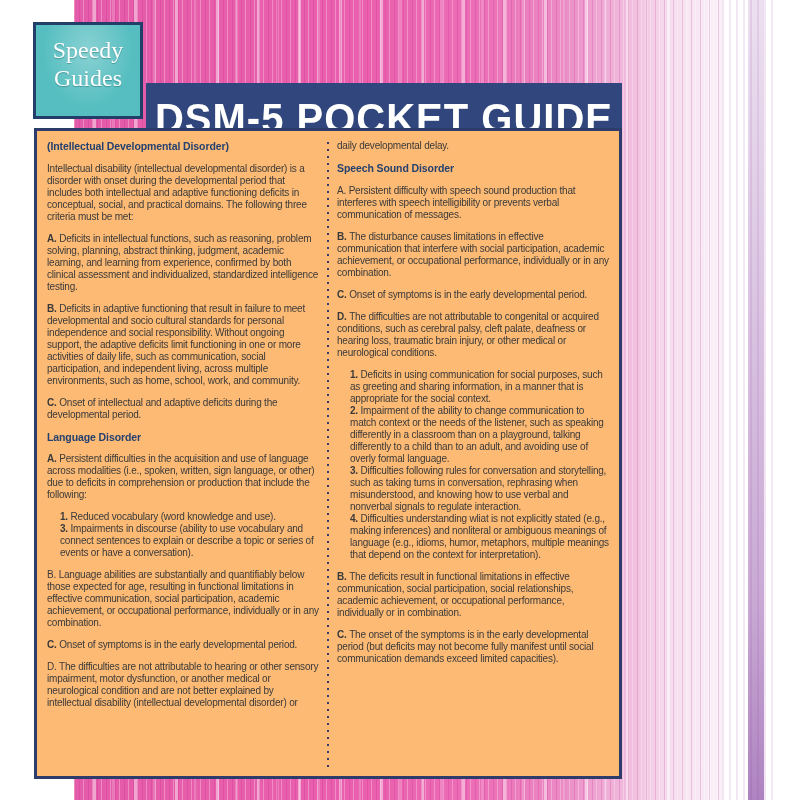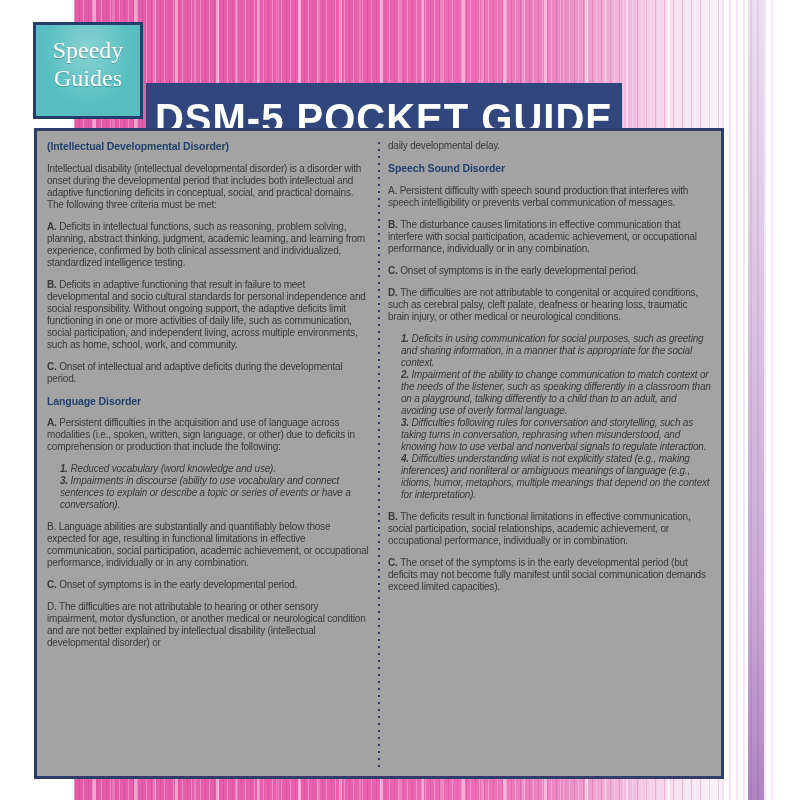--- a/index.html
+++ b/index.html
@@ -43,36 +43,36 @@
     position:absolute;left:146px;top:43px;width:476px;height:58px;z-index:2;
     background:var(--banner_navy);
     display:flex;align-items:flex-end;justify-content:center;
     color:#ffffff;font-weight:bold;font-size:40px;letter-spacing:1px;white-space:nowrap;
     box-shadow:0 3px 0 rgba(90,20,80,0.15);
     transform-origin:center;
     margin-top:40px;
   }
   .banner .banner-text{display:inline-block;transform:scaleY(1.06);}
   .panel{
-    position:absolute;left:34px;top:128px;width:690px;height:651px;box-sizing:border-box;
-    background:#a3a3a3;border:3px solid var(--panel_border);z-index:2;
+    position:absolute;left:34px;top:128px;width:588px;height:651px;box-sizing:border-box;
+    background:#fdba74;border:3px solid var(--panel_border);z-index:2;
     display:flex;padding:9px 10px;
   }
   .col{
     flex:1 1 0;overflow:hidden;
     font-size:10px;line-height:1.2;letter-spacing:-0.2px;color:var(--body_text);
   }
   .divider{
     width:2px;margin:2px 8px 0 8px;
     background-image:repeating-linear-gradient(180deg, var(--panel_border) 0 2px, transparent 2px 7px);
   }
   .blk{margin:0 0 10px 0;}
   .blk:last-child{margin-bottom:0;}
   .heading{font-weight:bold;color:var(--heading_blue);font-size:10.5px;letter-spacing:-0.1px;}
-  .list{padding-left:13px;font-style:italic;}
+  .list{padding-left:13px;}
   .lead-bold{font-weight:bold;}
   .num{font-weight:bold;}
 </style>
 </head>
 <body>
 
 <div class="canvas">
   <div class="poster"></div>
   <div class="edge-streaks"></div>
   <div class="purple-streak"></div>

